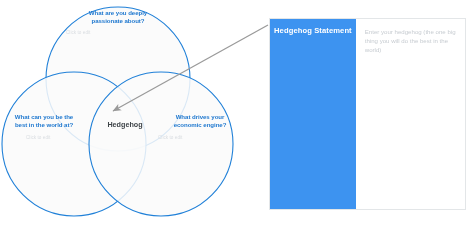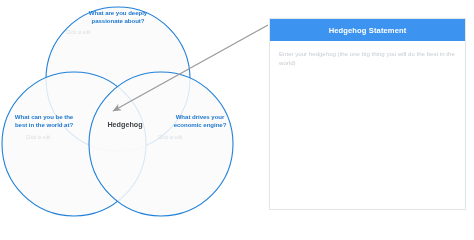--- a/index.html
+++ b/index.html
@@ -77,21 +77,21 @@
   #statement-panel {
     position: absolute;
     left: 269px;
     top: 18px;
     width: 197px;
     height: 192px;
     background: #ffffff;
     border: 1px solid #e3e6e8;
     box-sizing: border-box;
     display: flex;
-    flex-direction: column;
+    flex-direction: row;
   }
   #panel-header {
     background: #3d93f0;
     color: #ffffff;
     font-weight: bold;
     font-size: 7.6px;
     letter-spacing: 0.1px;
     text-align: center;
     padding: 6.5px 4px 6.5px 4px;
     flex: 0 0 auto;

